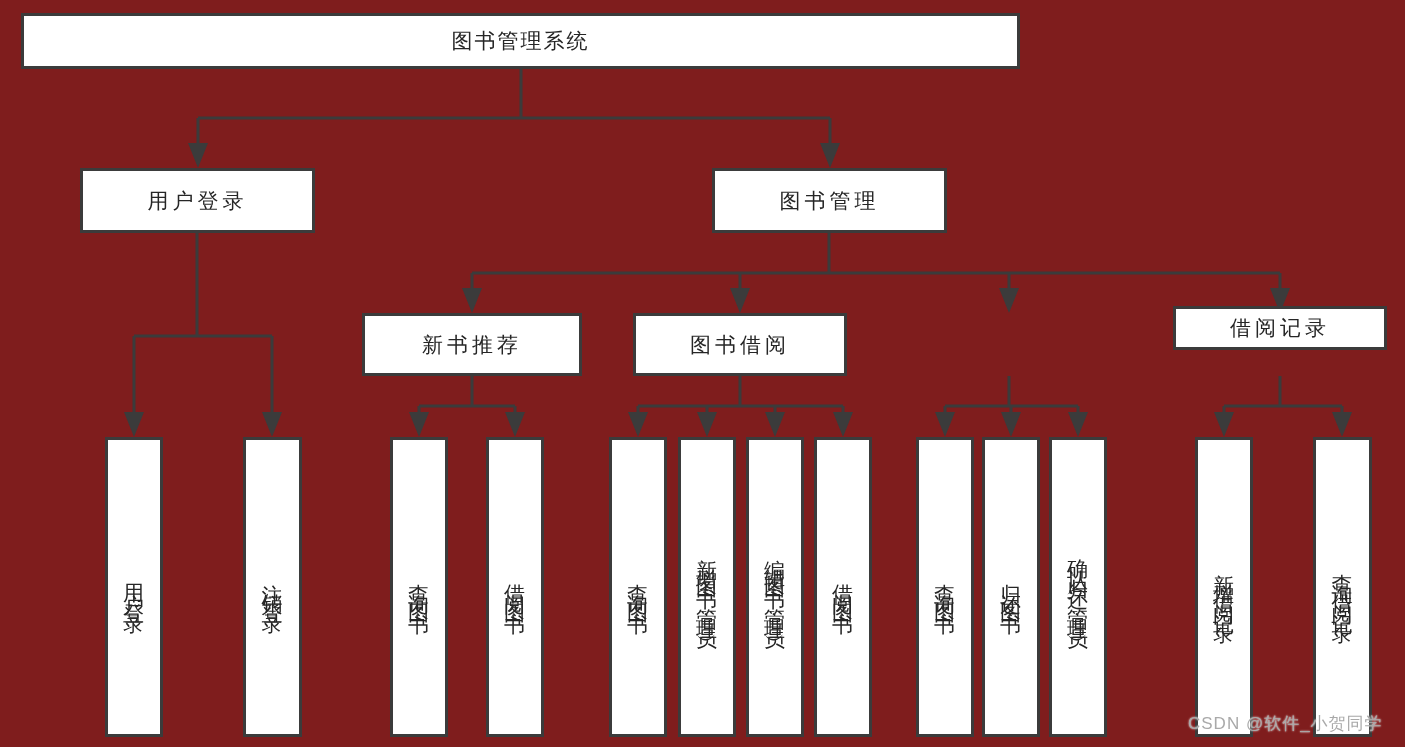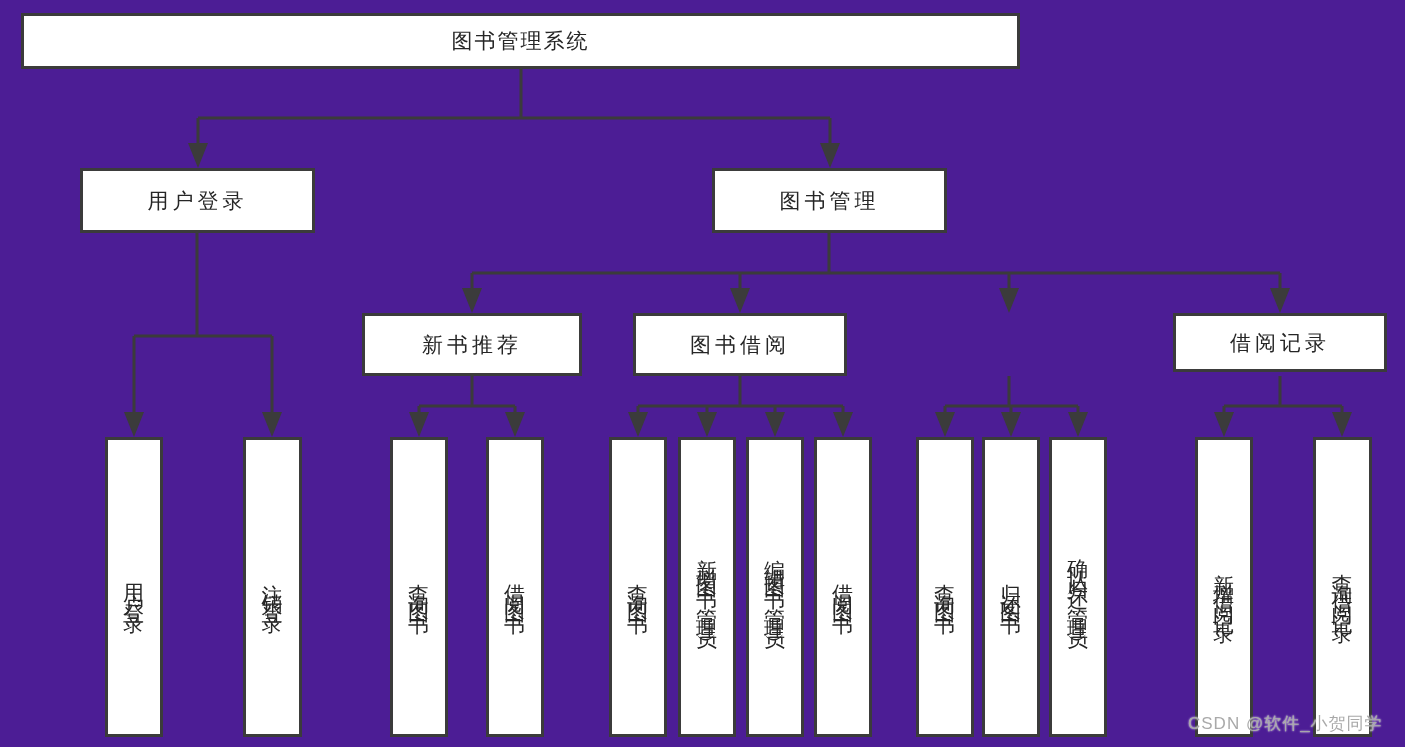--- a/index.html
+++ b/index.html
@@ -4,21 +4,21 @@
 <style>
   html, body {
     margin: 0;
     padding: 0;
     background: #ffffff;
   }
   #canvas {
     position: relative;
     width: 1405px;
     height: 747px;
-    background: #4c1d95;
+    background: #7f1d1d;
     overflow: hidden;
     font-family: "Liberation Sans", "DejaVu Sans", sans-serif;
   }
   #connector-layer {
     position: absolute;
     left: 0;
     top: 0;
     width: 1405px;
     height: 747px;
   }
@@ -133,21 +133,21 @@
   <div class="node hnode" style="left:712px; top:168px; width:235px; height:65px;">
     <span>图书管理</span>
   </div>
 
   <div class="node hnode" style="left:362px; top:313px; width:220px; height:63px;text-align:center;">
     <span>新书推荐</span>
   </div>
   <div class="node hnode" style="left:633px; top:313px; width:214px; height:63px;font-family:Liberation Serif, serif;">
     <span>图书借阅</span>
   </div>
-  <div class="node hnode" style="left:1173px; top:313px; width:214px; height:59px;">
+  <div class="node hnode" style="left:1173px; top:306px; width:214px; height:44px;">
     <span>借阅记录</span>
   </div>
 
   <div class="node vnode" style="left:105px; top:437px; width:58px; height:300px;">
     <span>用户登录</span>
   </div>
   <div class="node vnode" style="left:243px; top:437px; width:59px; height:300px;">
     <span>注销登录</span>
   </div>
 

